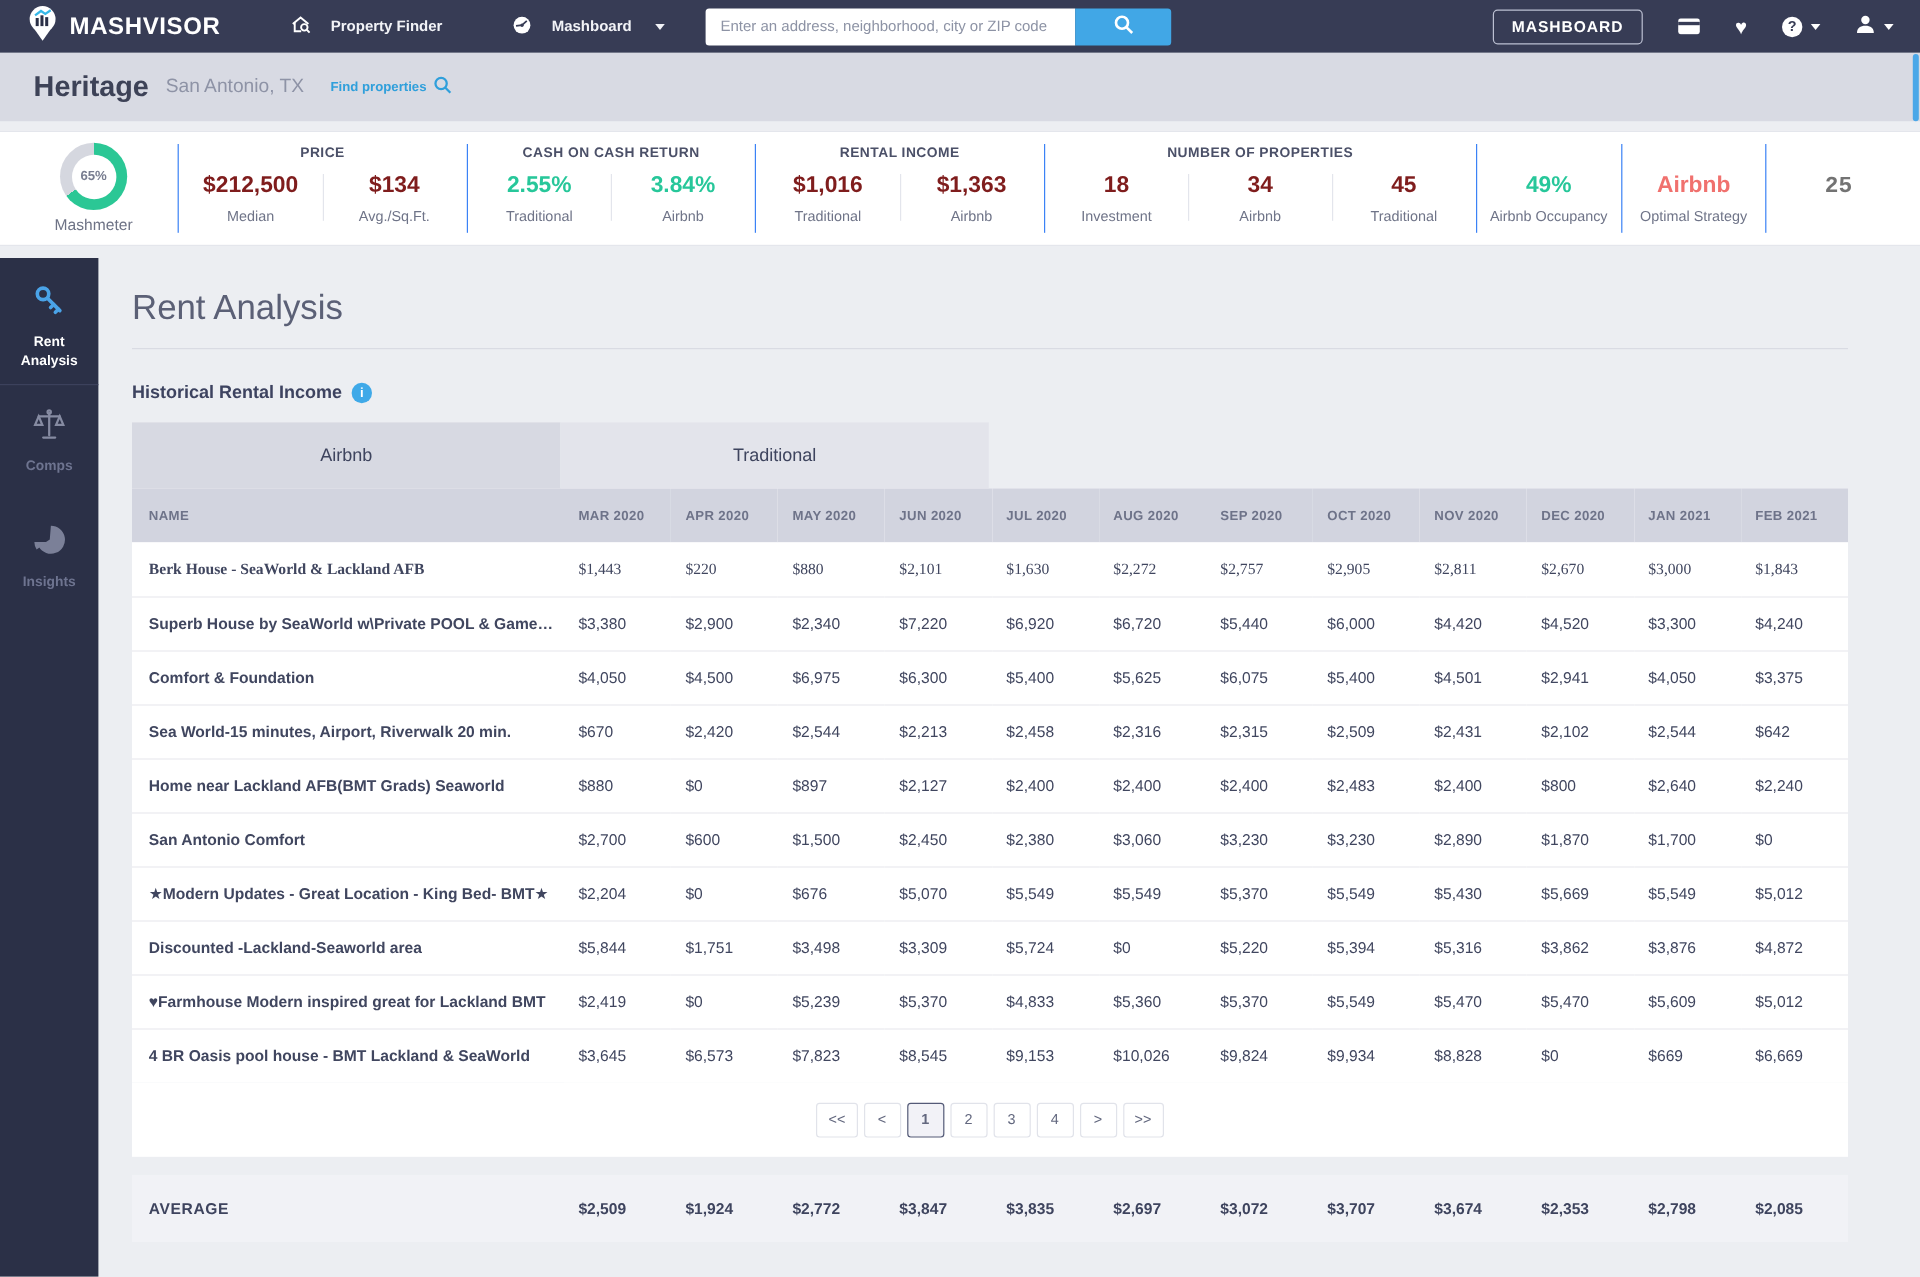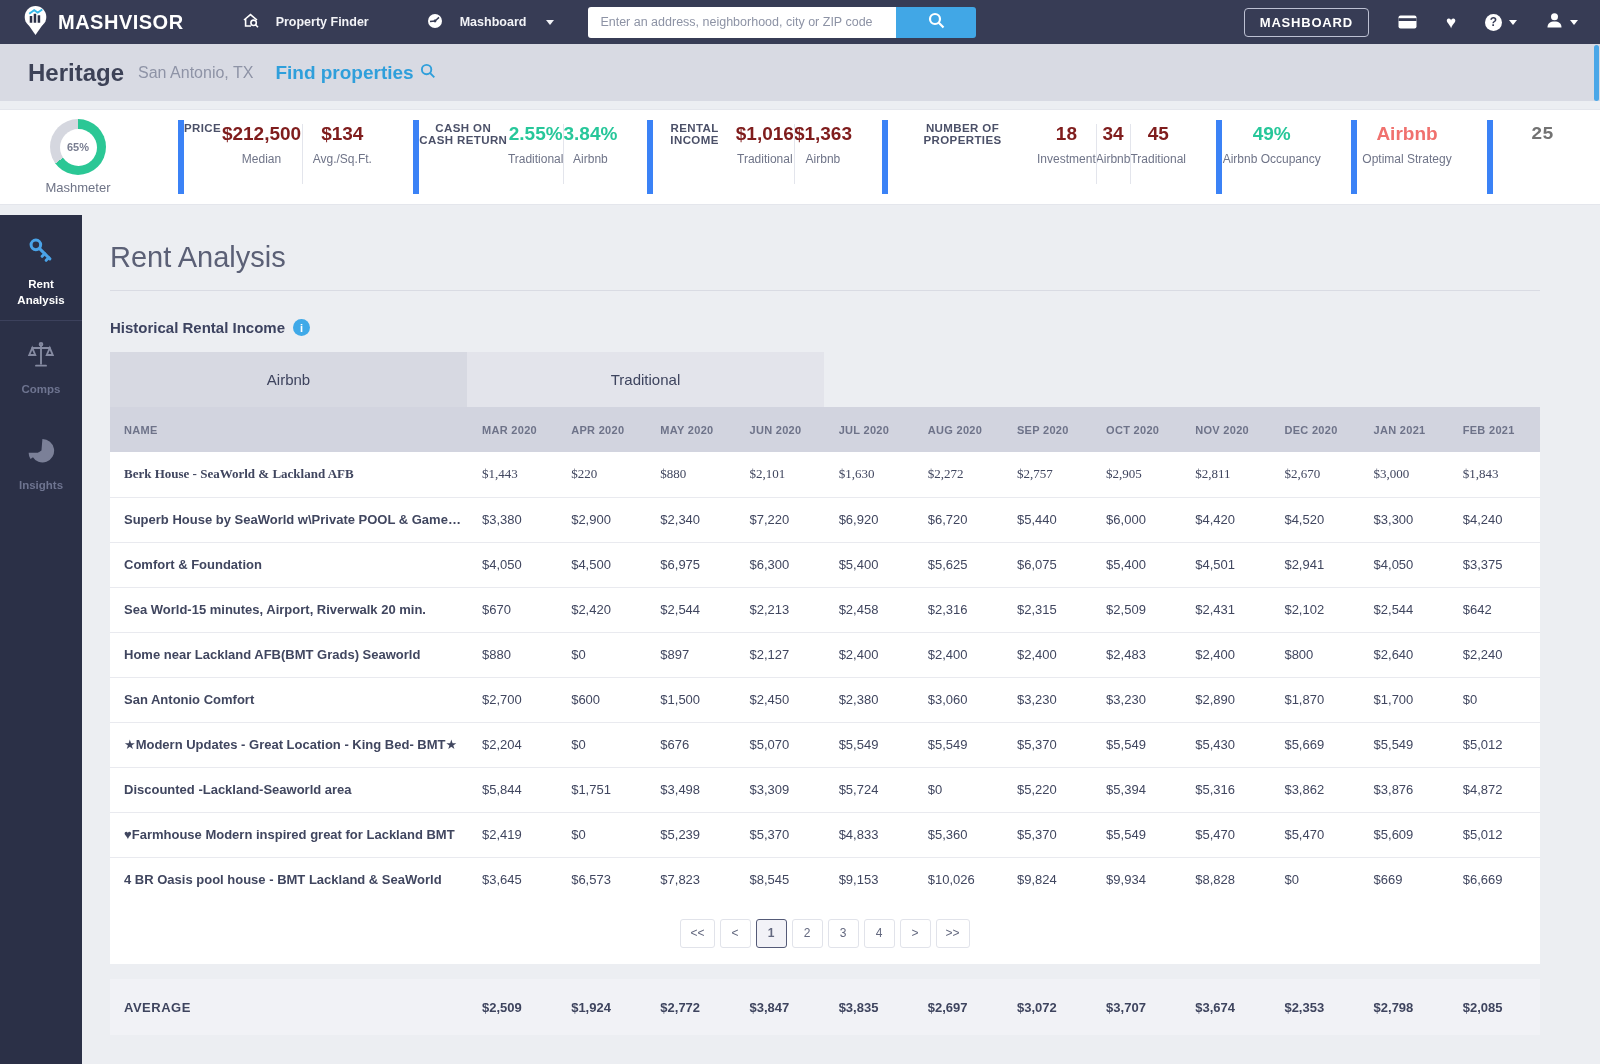--- a/index.html
+++ b/index.html
@@ -19,30 +19,30 @@
   .nav-right { margin-left:auto; display:flex; align-items:center; gap:29px; }
   .mashboard-btn { background:transparent; border:1.5px solid #bcc0d2; border-radius:4px; color:#fff; font-size:13px; font-weight:700; letter-spacing:.8px; padding:6px 15px; font-family:inherit; cursor:pointer; }
   .icon-btn { display:flex; align-items:center; color:#fff; cursor:pointer; gap:4px; }
   .q-circle { width:17px; height:17px; border-radius:50%; background:#fff; color:#373c55; font-size:12px; font-weight:700; display:flex; align-items:center; justify-content:center; }
   .heart-glyph { font-size:17px; line-height:1; color:#fff; }
 
   
   .subheader { height:57px; background:#d8dae3; display:flex; align-items:center; padding:0 28px; flex:0 0 57px; }
   .neigh-name { font-size:24px; color:#3d4257; font-weight:600; }
   .neigh-city { font-size:16px; color:#8e93a6; margin-left:14px; }
-  .find-props { display:flex; align-items:flex-end; gap:6px; font-size:19px; font-weight:700; color:#2f9fdb; margin-left:22px; cursor:pointer; }
+  .find-props { display:flex; align-items:center; gap:6px; font-size:11px; font-weight:700; color:#2f9fdb; margin-left:22px; cursor:pointer; }
 
   
   .stats-card { background:#fff; border-top:1px solid #e4e6ec; border-bottom:1px solid #e4e6ec; margin:8px 0 10px; height:96px; display:flex; align-items:center; padding:0 8px; flex:0 0 auto; }
   .mashmeter { width:140px; flex:0 0 140px; display:flex; flex-direction:column; align-items:center; gap:5px; }
   .donut { width:56px; height:56px; border-radius:50%; background:conic-gradient(#2bc795 0 65%, #d5d7df 65% 100%); display:flex; align-items:center; justify-content:center; }
   .donut-hole { width:37px; height:37px; background:#fff; border-radius:50%; display:flex; align-items:center; justify-content:center; font-size:11px; font-weight:700; color:#787d90; }
   .mashmeter-label { font-size:13px; color:#6e7386; }
   .stats-groups { flex:1; display:flex; align-items:stretch; height:74px; }
-  .stat-group { display:flex; border-left:6px solid #3b82f6; flex-basis:0; min-width:0;margin-left:30px; }
+  .stat-group { display:flex; flex-direction:column; border-left:1px solid #3b82f6; flex-basis:0; min-width:0; }
   .stat-title { height:21px; text-align:center; font-size:11.5px; font-weight:700; color:#4b5068; letter-spacing:.4px; padding-top:2px; }
   .stat-items { display:flex; flex:1; }
   .stat-item { flex:1; display:flex; flex-direction:column; align-items:center; gap:7px; position:relative; padding-top:3px; }
   .stat-item + .stat-item::before { content:''; position:absolute; left:0; top:4px; bottom:10px; width:1px; background:#e3e5ec; }
   .stat-value { font-size:19px; font-weight:700; color:#7f1d1d; }
   .stat-value.teal { color:#27c79a; } .stat-value.coral { color:#f0716e; } .stat-value.blue { color:#737373;font-family:Liberation Mono, monospace; }
   .stat-label { font-size:12px; color:#6f7488; }
 
   
   .content { display:flex; flex:1; min-height:0; }

